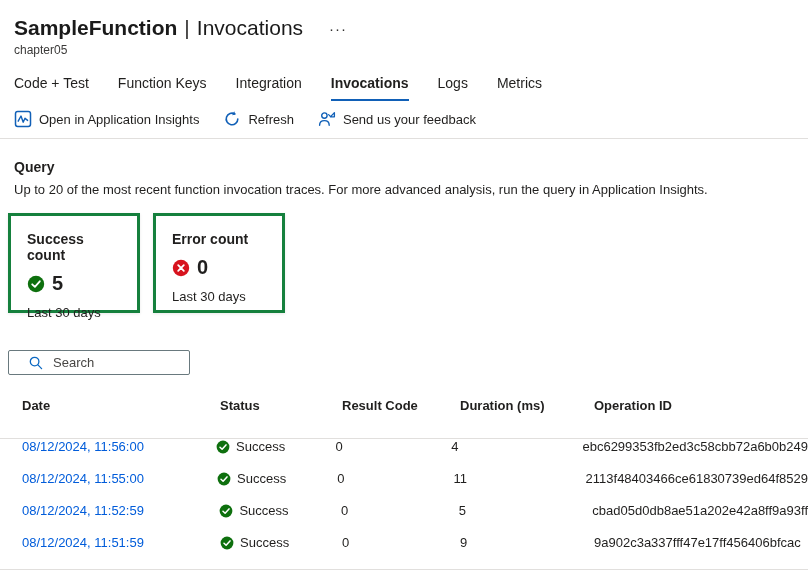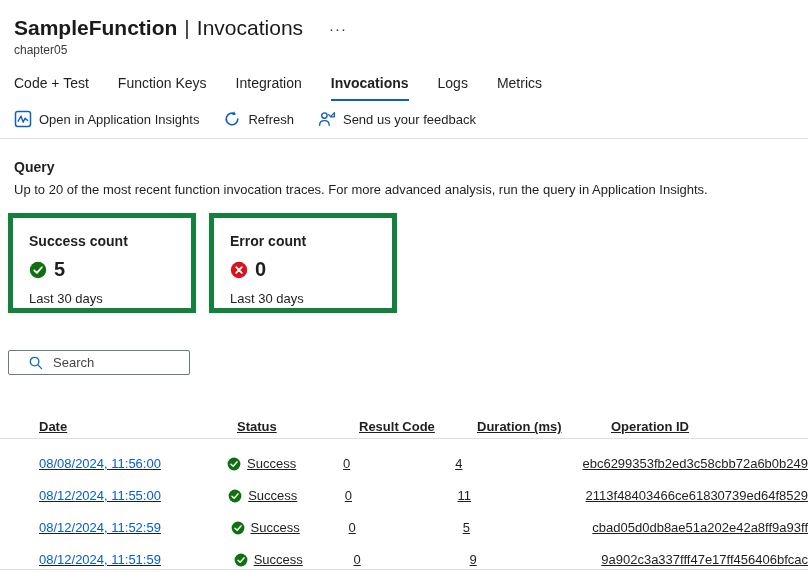--- a/index.html
+++ b/index.html
@@ -29,39 +29,39 @@
   .toolbar-item .tb-icon { width:18px; height:18px; margin-right:7px; display:inline-flex; }
   .toolbar-item .tb-label { font-size:13px; color:#201f1e; }
 
   
   .query { padding:20px 14px 0 14px; }
   .query-heading { font-size:14px; font-weight:700; }
   .query-desc { font-size:13px; margin-top:7px; color:#201f1e; }
 
   
   .cards { display:flex; gap:13px; margin:16px 0 0 8px; }
-  .card { width:188px; height:100px; background:#fff; border:5px solid #15803d;
+  .card { width:132px; height:100px; background:#fff; border:3px solid #15803d;
     box-shadow:0 1px 3px rgba(0,0,0,0.09); padding:15px 16px; }
   .card-title { font-size:14px; font-weight:700; }
   .card-value-row { display:flex; align-items:center; margin-top:9px; }
   .card-value-row .cv-icon { width:18px; height:18px; margin-right:7px; display:inline-flex; }
   .card-value { font-size:20px; font-weight:700; }
   .card-period { font-size:13px; margin-top:10px; }
 
   
   .search-wrap { margin:37px 0 0 8px; width:182px; height:25px; border:1px solid #69797e;
     border-radius:2px; display:flex; align-items:center; padding:0 20px; background:#fff; }
   .search-wrap .s-icon { width:14px; height:14px; margin-right:10px; display:inline-flex; }
   .search-input { border:none; outline:none; flex:1; font-size:13px;
     font-family:"Liberation Sans", sans-serif; color:#201f1e; background:transparent; }
   .search-input::placeholder { color:#484644; }
 
   
   .table { margin-top:23px; }
-  .trow { display:flex; align-items:flex-end; padding-left:39px;text-decoration:underline; }
+  .trow { display:flex; align-items:flex-start; padding-left:22px; }
   .thead { height:36px; font-weight:700; font-size:13px; }
   .table-divider { border-bottom:1px solid #e1dfdd; margin-top:4px; }
   .tbody .trow { height:32px; font-size:13px; }
   .col-date { width:198px; }
   .col-status { width:122px; display:flex; align-items:center; }
   .col-result { width:118px; }
   .col-duration { width:134px; }
   .col-opid { flex:1; }
   .date-link { color:#015cda; text-decoration:none; cursor:pointer; }
   .status-icon { width:14px; height:14px; margin-right:6px; display:inline-flex; }
@@ -168,21 +168,21 @@
   <div class="trow thead">
     <div class="col-date">Date</div>
     <div class="col-status">Status</div>
     <div class="col-result">Result Code</div>
     <div class="col-duration">Duration (ms)</div>
     <div class="col-opid">Operation ID</div>
   </div>
   <div class="table-divider"></div>
   <div class="tbody">
     <div class="trow">
-      <div class="col-date"><a class="date-link">08/08/2024, 11:56:00</a></div>
+      <div class="col-date"><a class="date-link">08/12/2024, 11:56:00</a></div>
       <div class="col-status">
         <span class="status-icon">
           <svg viewBox="0 0 14 14" width="14" height="14">
               <circle cx="7" cy="7" r="6.4" fill="#0e700e"></circle>
               <path d="M4 7.3 L6.1 9.3 L10 4.9" fill="none" stroke="#fff" stroke-width="1.5" stroke-linecap="round" stroke-linejoin="round"></path>
             </svg>
         </span>
         <span>Success</span>
       </div>
       <div class="col-result">0</div>

